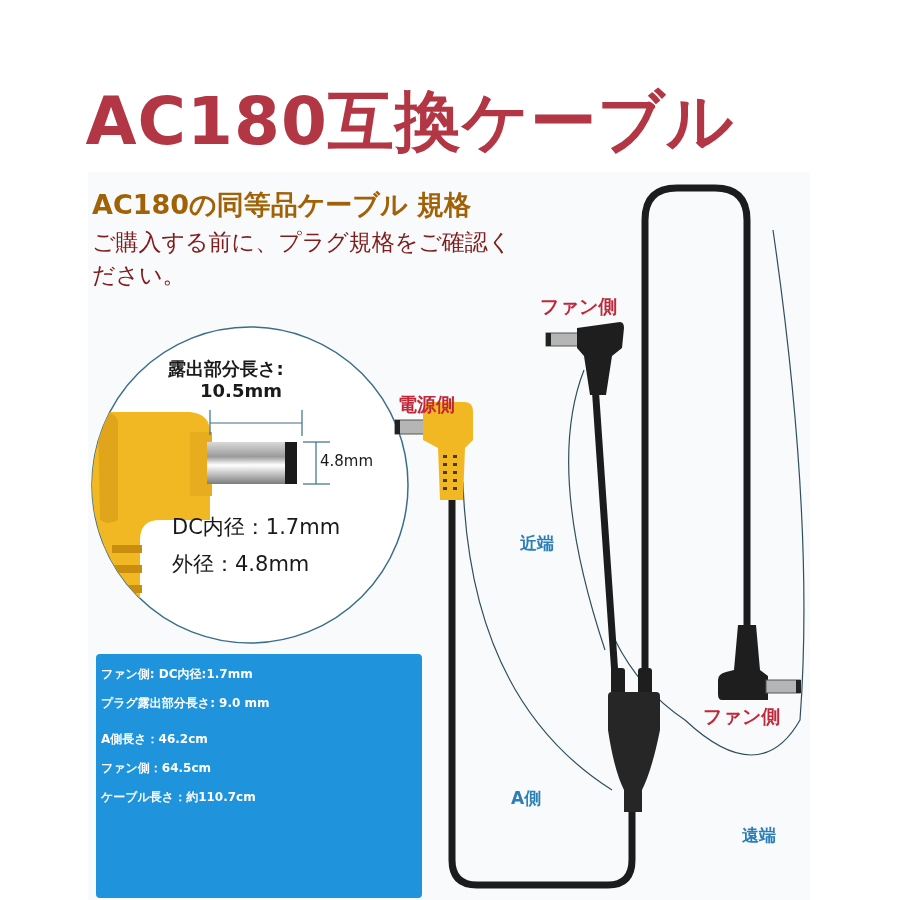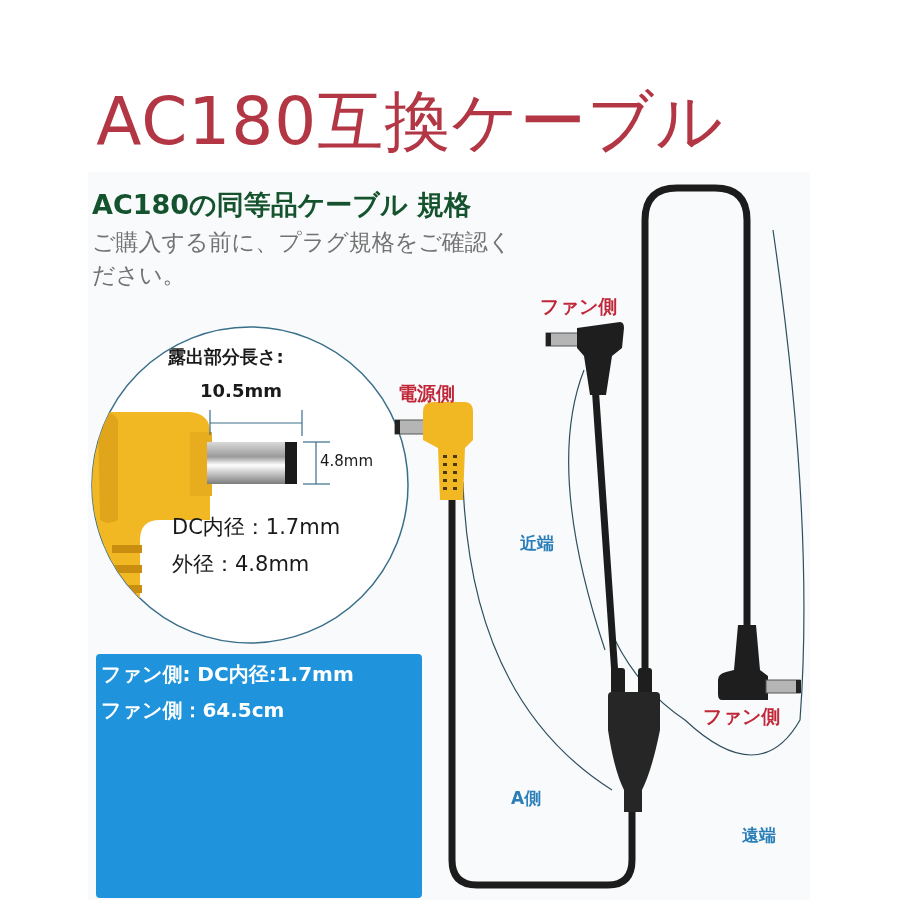--- a/index.html
+++ b/index.html
@@ -1,52 +1,52 @@
 <!DOCTYPE html>
 <html><head>
 <meta charset="utf-8">
 <style>
   * { box-sizing: border-box; margin: 0; padding: 0; }
   html, body { width: 900px; height: 900px; background: #ffffff; overflow: hidden; }
   body { position: relative; font-family: "DejaVu Sans", "Liberation Sans", sans-serif; }
 
   .title {
     position: absolute; left: 0; top: 82px; width: 820px; text-align: center;
-    font-size: 66px; font-weight: normal; color: #b33644; letter-spacing: 1px;
+    font-size: 66px; font-weight: bold; color: #b33644; letter-spacing: 1px;
     line-height: 80px;
   }
   .panel {
     position: absolute; left: 88px; top: 172px; width: 722px; height: 728px;
     background: #f9fafb;
   }
   .spec-heading {
     position: absolute; left: 92px; top: 188px;
-    font-size: 27px; font-weight: bold; color: #14532d; line-height: 34px; white-space: nowrap;
+    font-size: 27px; font-weight: bold; color: #a16207; line-height: 34px; white-space: nowrap;
   }
   .notice {
     position: absolute; left: 92px; top: 226px; width: 420px;
-    font-size: 23px; color: #737373; line-height: 33px;
+    font-size: 23px; color: #7f1d1d; line-height: 33px;
   }
   .svg-layer { position: absolute; left: 0; top: 0; width: 900px; height: 900px; }
 
   .lbl { position: absolute; font-weight: bold; white-space: nowrap; }
   .lbl-red { color: #c0283a; font-size: 19px; }
   .lbl-blue { color: #2a7fb8; font-size: 17px; margin-top: 48px; }
 
   .detail-text { position: absolute; color: #1a1a1a; white-space: nowrap; }
-  .exposed-label { left: 168px; top: 345px; font-size: 18px; font-weight: bold; }
+  .exposed-label { left: 168px; top: 357px; font-size: 18px; font-weight: bold; }
   .exposed-value { left: 200px; top: 380px; font-size: 18px; font-weight: bold; }
   .dia-value { left: 320px; top: 452px; font-size: 15px; }
   .inner-dia { left: 172px; top: 513px; font-size: 21px; }
   .outer-dia { left: 172px; top: 550px; font-size: 21px; }
 
   .spec-box {
     position: absolute; left: 96px; top: 654px; width: 326px; height: 244px;
     background: #1f94dc; border-radius: 4px; padding: 6px 0 12px 5px;
-    color: #ffffff; font-weight: bold; font-size: 20px;
+    color: #ffffff; font-weight: bold; font-size: 12px;
   }
   .spec-row { line-height: 29px; white-space: nowrap; }
   .spec-gap { height: 7px; }
 </style>
 </head>
 <body>
 
 <div class="title">AC180互換ケーブル</div>
 <div class="panel"></div>
 
@@ -135,30 +135,33 @@
     <rect x="796" y="680" width="5" height="13" fill="#222"></rect>
   </g>
 
   <g>
     <rect x="611" y="668" width="14" height="26" rx="3" fill="#1e1e1e"></rect>
     <rect x="638" y="668" width="14" height="26" rx="3" fill="#1e1e1e"></rect>
     <path d="M608 696 Q608 692 612 692 L656 692 Q660 692 660 696 L660 730 Q652 770 642 790 L642 812 L624 812 L624 790 Q614 770 608 730 Z" fill="#262626"></path>
   </g>
 </svg>
 
-<div class="lbl lbl-red" style="left:398px; top:381px;">電源側</div>
+<div class="lbl lbl-red" style="left:398px; top:392px;">電源側</div>
 <div class="lbl lbl-red" style="left:540px; top:294px;">ファン側</div>
 <div class="lbl lbl-red" style="left:703px; top:704px;">ファン側</div>
 <div class="lbl lbl-blue" style="left:520px; top:484px;">近端</div>
 <div class="lbl lbl-blue" style="left:511px; top:739px;">A側</div>
 <div class="lbl lbl-blue" style="left:742px; top:776px;text-align:center;">遠端</div>
 
 <div class="detail-text exposed-label">露出部分長さ:</div>
 <div class="detail-text exposed-value">10.5mm</div>
 <div class="detail-text dia-value">4.8mm</div>
 <div class="detail-text inner-dia">DC内径：1.7mm</div>
 <div class="detail-text outer-dia">外径：4.8mm</div>
 
 <div class="spec-box">
   <div class="spec-row">ファン側:  DC内径:1.7mm</div>
+  <div class="spec-row">プラグ露出部分長さ: 9.0 mm</div>
   <div class="spec-gap"></div>
+  <div class="spec-row">A側長さ：46.2cm</div>
   <div class="spec-row">ファン側：64.5cm</div>
+  <div class="spec-row">ケーブル長さ：約110.7cm</div>
 </div>
 
 </body></html>

